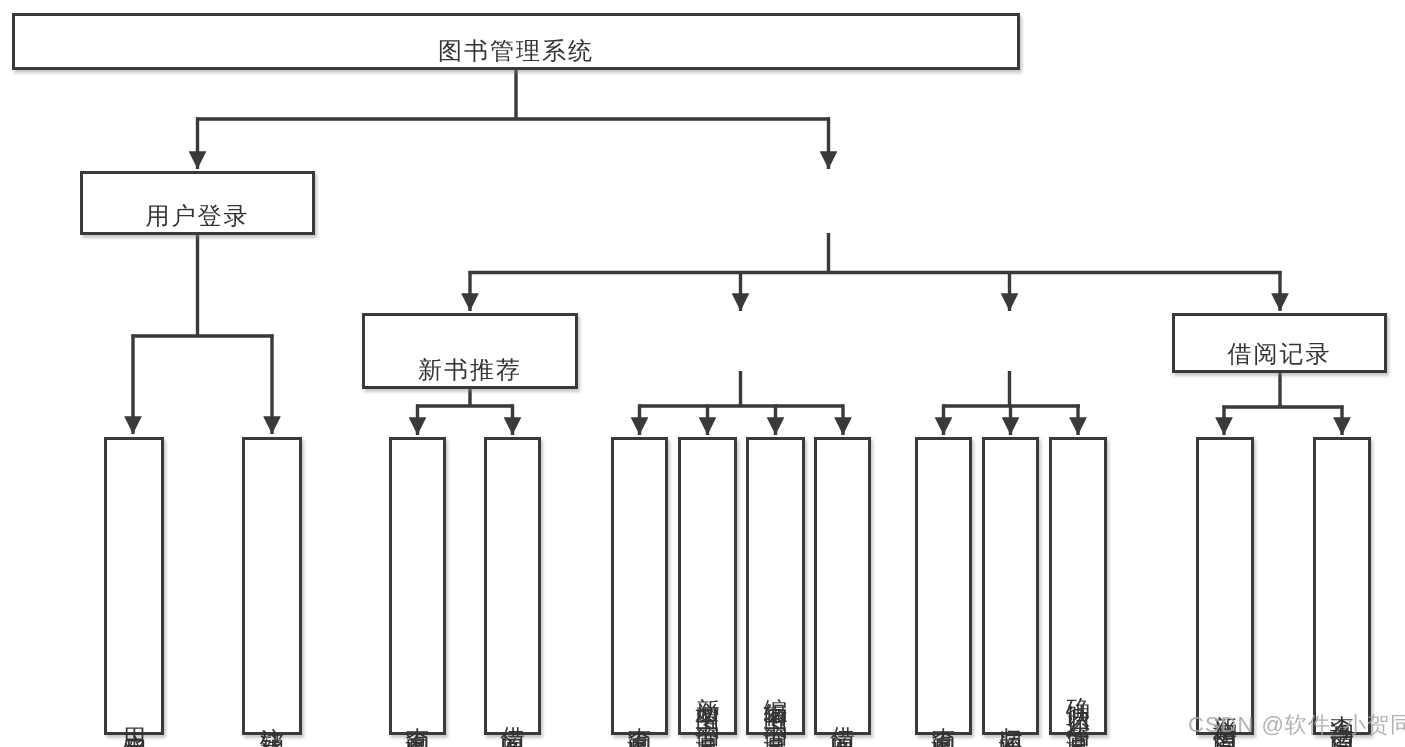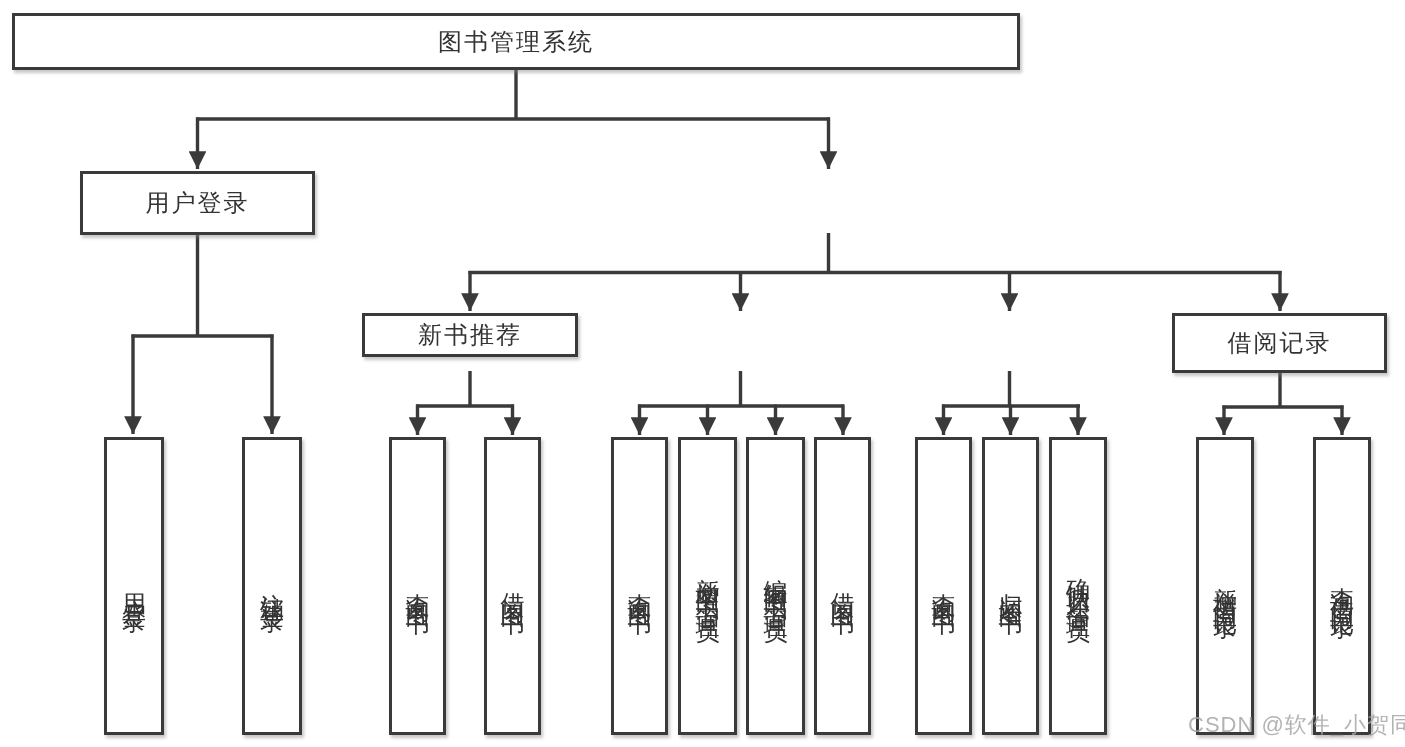--- a/index.html
+++ b/index.html
@@ -17,21 +17,21 @@
     width: 1405px; height: 747px;
     z-index: 1;
   }
   .node {
     position: absolute;
     box-sizing: border-box;
     background: #ffffff;
     border: 3px solid #3a3a3a;
     box-shadow: 2px 3px 3px rgba(130,130,130,0.45);
     display: flex;
-    align-items: center;
+    align-items: flex-end;
     justify-content: center;
     z-index: 2;
   }
   .node .lbl {
     font-size: 24px;
     color: #333333;
     letter-spacing: 2px;
     white-space: nowrap;
   }
   .leaf .lbl {
@@ -117,21 +117,21 @@
   </svg>
 
   <div class="node" style="left:12px; top:13px; width:1008px; height:57px">
     <span class="lbl">图书管理系统</span>
   </div>
 
   <div class="node" style="left:80px; top:171px; width:235px; height:64px">
     <span class="lbl">用户登录</span>
   </div>
 
-  <div class="node" style="left:362px; top:313px; width:216px; height:44px">
+  <div class="node" style="left:362px; top:313px; width:216px; height:76px">
     <span class="lbl">新书推荐</span>
   </div>
   <div class="node" style="left:1172px; top:313px; width:215px; height:60px">
     <span class="lbl">借阅记录</span>
   </div>
 
   <div class="node leaf" style="left:104px; top:437px; width:60px; height:298px">
     <span class="lbl">用户登录</span>
   </div>
   <div class="node leaf" style="left:242px; top:437px; width:60px; height:298px">

